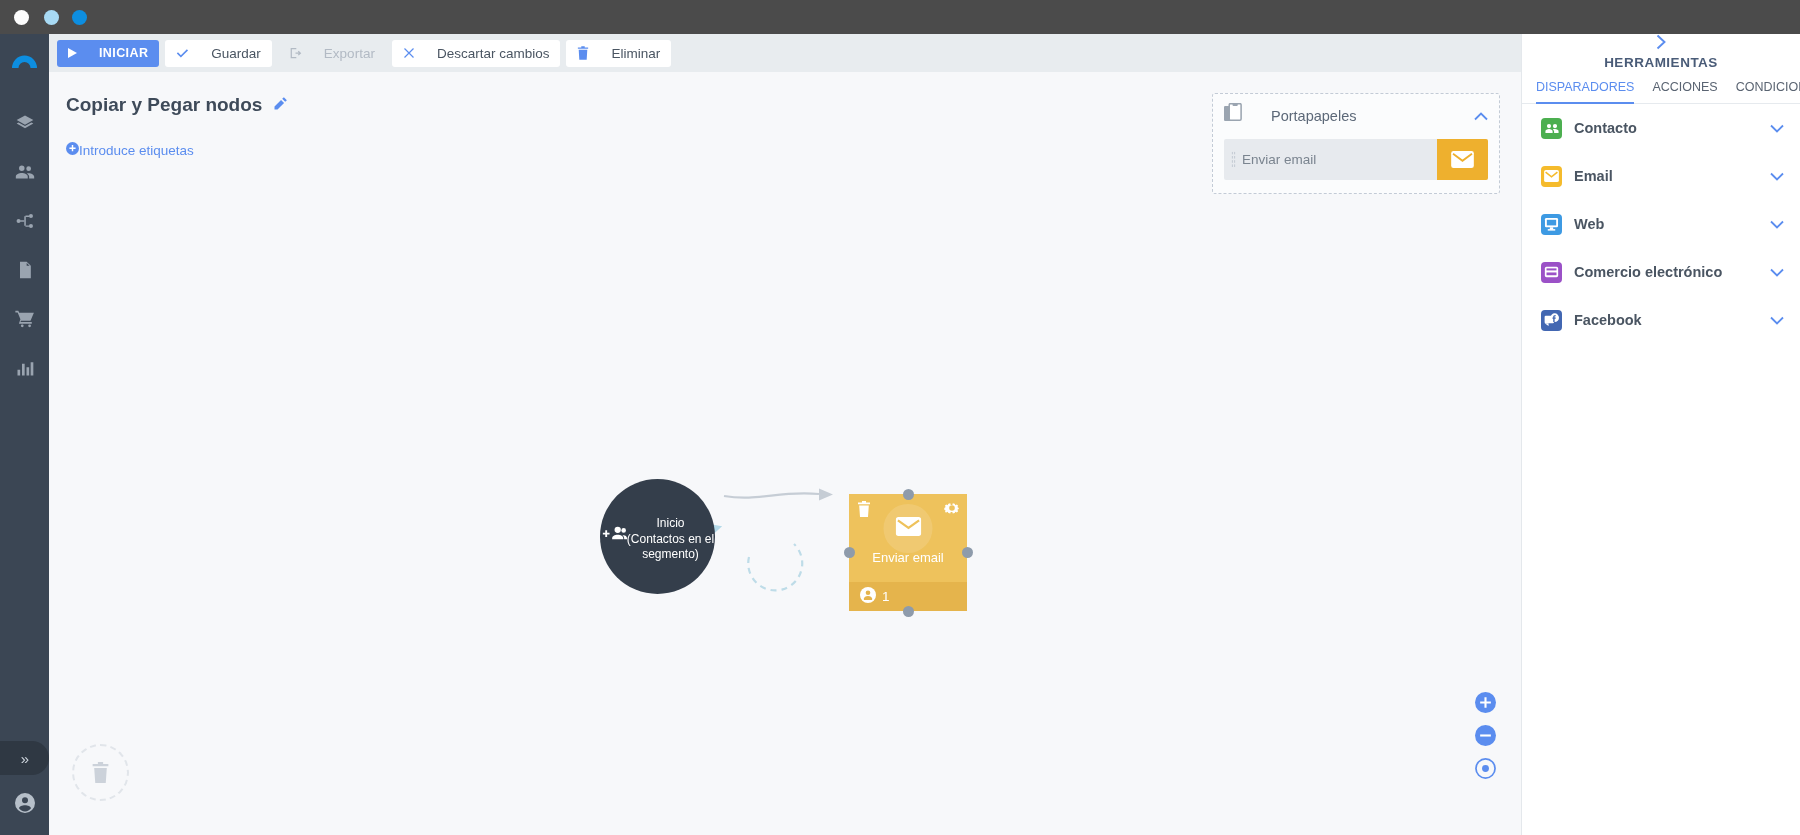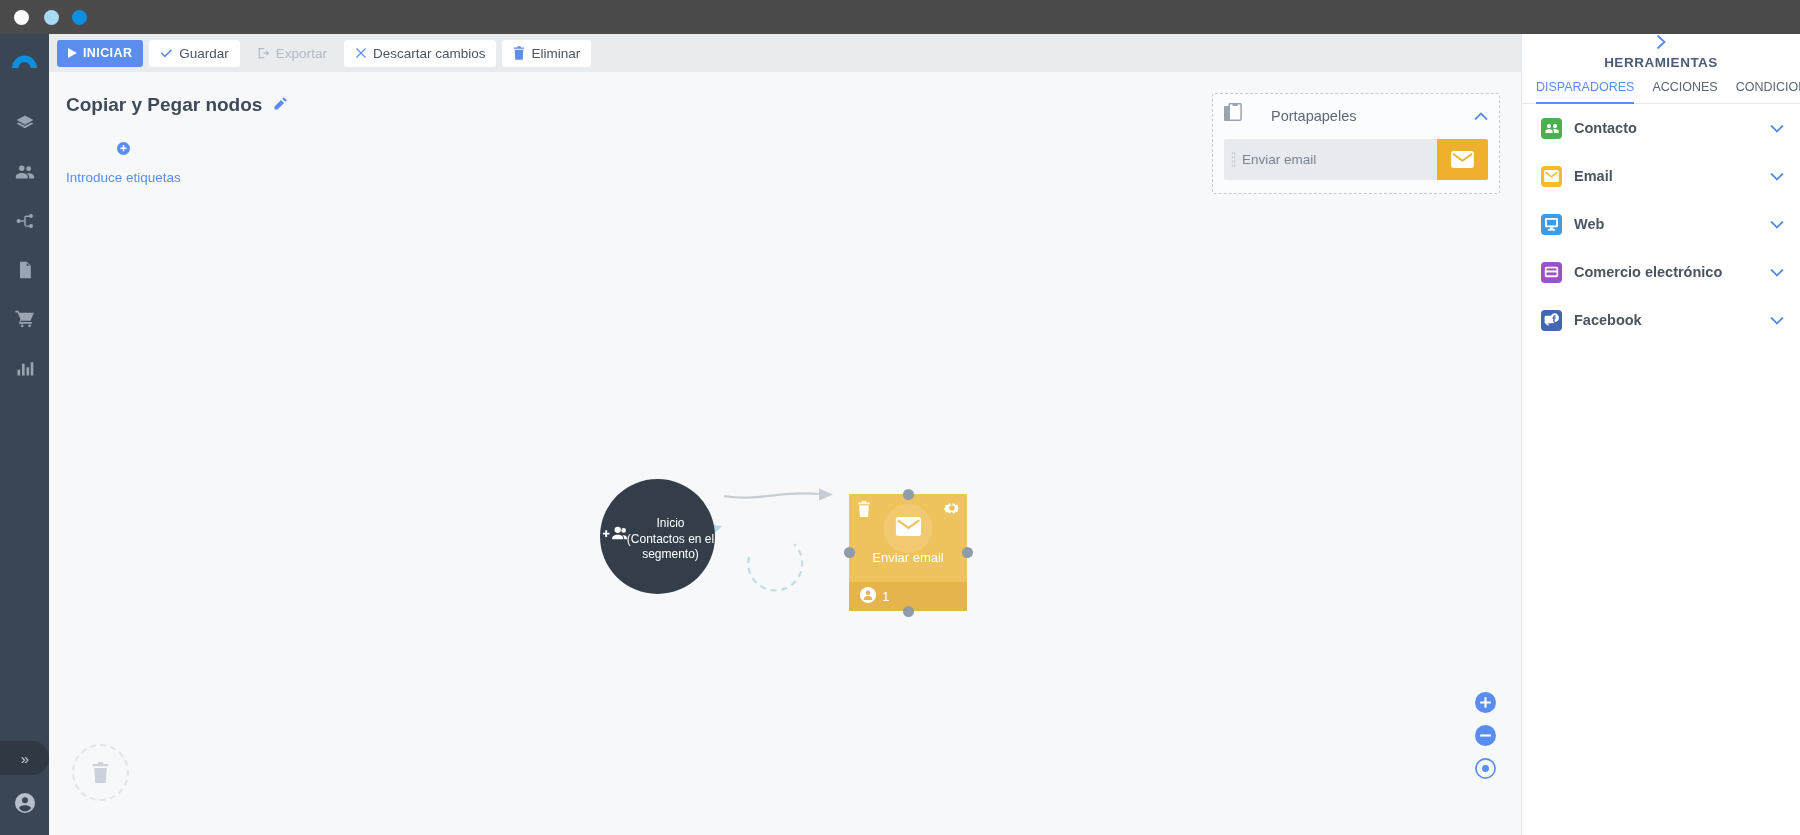--- a/index.html
+++ b/index.html
@@ -49,21 +49,21 @@
   }
 
   
   .topbar {
     position: absolute; left: 49px; top: 34px; width: 1751px; height: 38px;
     background: #e8ecef;
     display: flex; align-items: center; padding: 0 8px;
   }
   .btn {
     height: 27px; border-radius: 3px; background: #fff; border: 0;
-    display: inline-flex; align-items: center; gap: 6px;
+    display: inline-flex; align-items: center; gap: 22px;
     padding: 0 11px; margin-right: 6px;
     font-size: 13.5px; color: #4a5562; cursor: pointer; white-space: nowrap;
     font-family: "Liberation Sans", sans-serif;
   }
   .btn svg { flex: 0 0 auto; }
   .btn-primary {
     background: #5b8def; color: #fff; font-weight: bold; font-size: 12.5px;
     letter-spacing: .4px; text-transform: uppercase;
   }
   .btn-disabled { background: #e8ecef; color: #b2bac4; cursor: default; }
@@ -89,22 +89,22 @@
     position: absolute; left: 49px; top: 72px; width: 1472px; height: 763px;
     background: #f7f8fa; overflow: hidden;
   }
   .wf-title {
     position: absolute; left: 17px; top: 22px;
     display: flex; align-items: center; gap: 11px;
   }
   .wf-title h1 { font-size: 19px; color: #3e4a59; font-weight: bold; }
   .wf-tags {
     position: absolute; left: 17px; top: 70px;
-    display: flex; align-items: center; gap: 12px;
-    color: #5b8def; font-size: 13.5px; cursor: pointer; flex-direction: column;
+    display: flex; align-items: center; gap: 0;
+    color: #5b8def; font-size: 13.5px; cursor: pointer;
   }
 
   
   .clipboard {
     position: absolute; left: 1163px; top: 21px; width: 288px;
     border: 1px dashed #c3cbd6; border-radius: 3px; background: #fbfcfd;
     padding: 9px 11px 13px 11px;
   }
   .clipboard-head { display: flex; align-items: center; gap: 28px; }
   .clipboard-head .t { font-size: 14.5px; color: #5c6878; flex: 1; }

